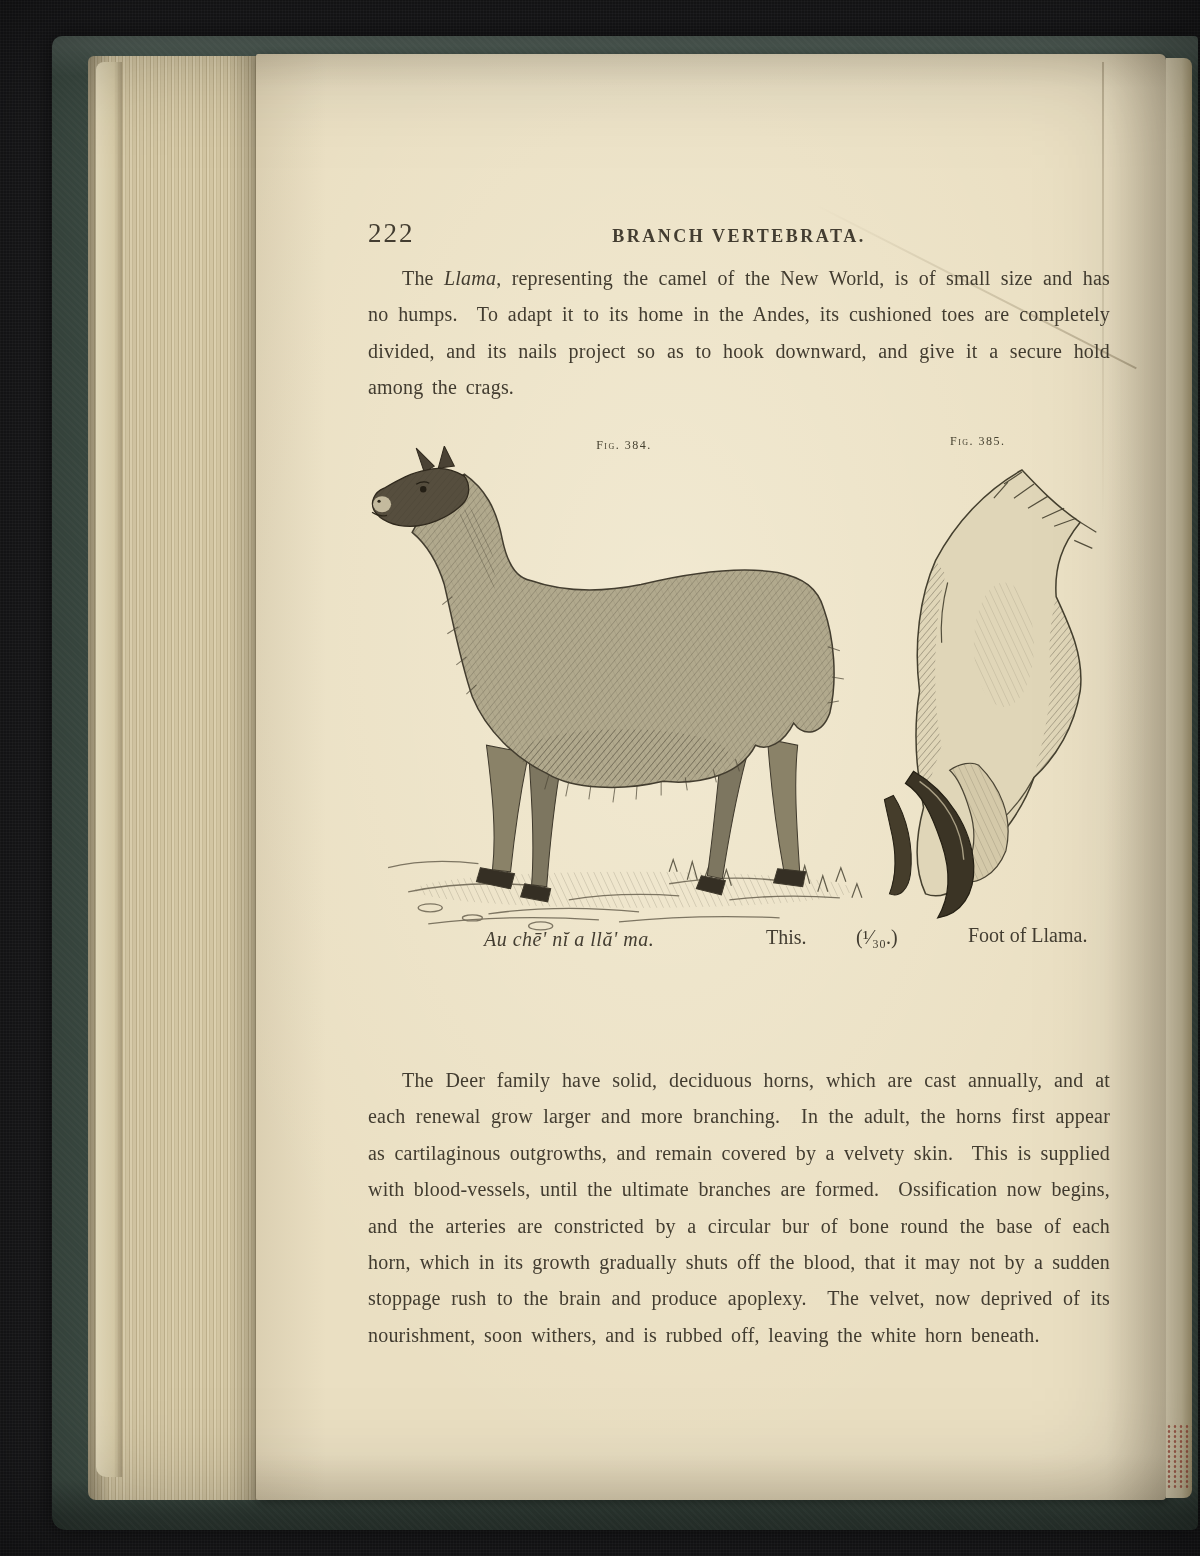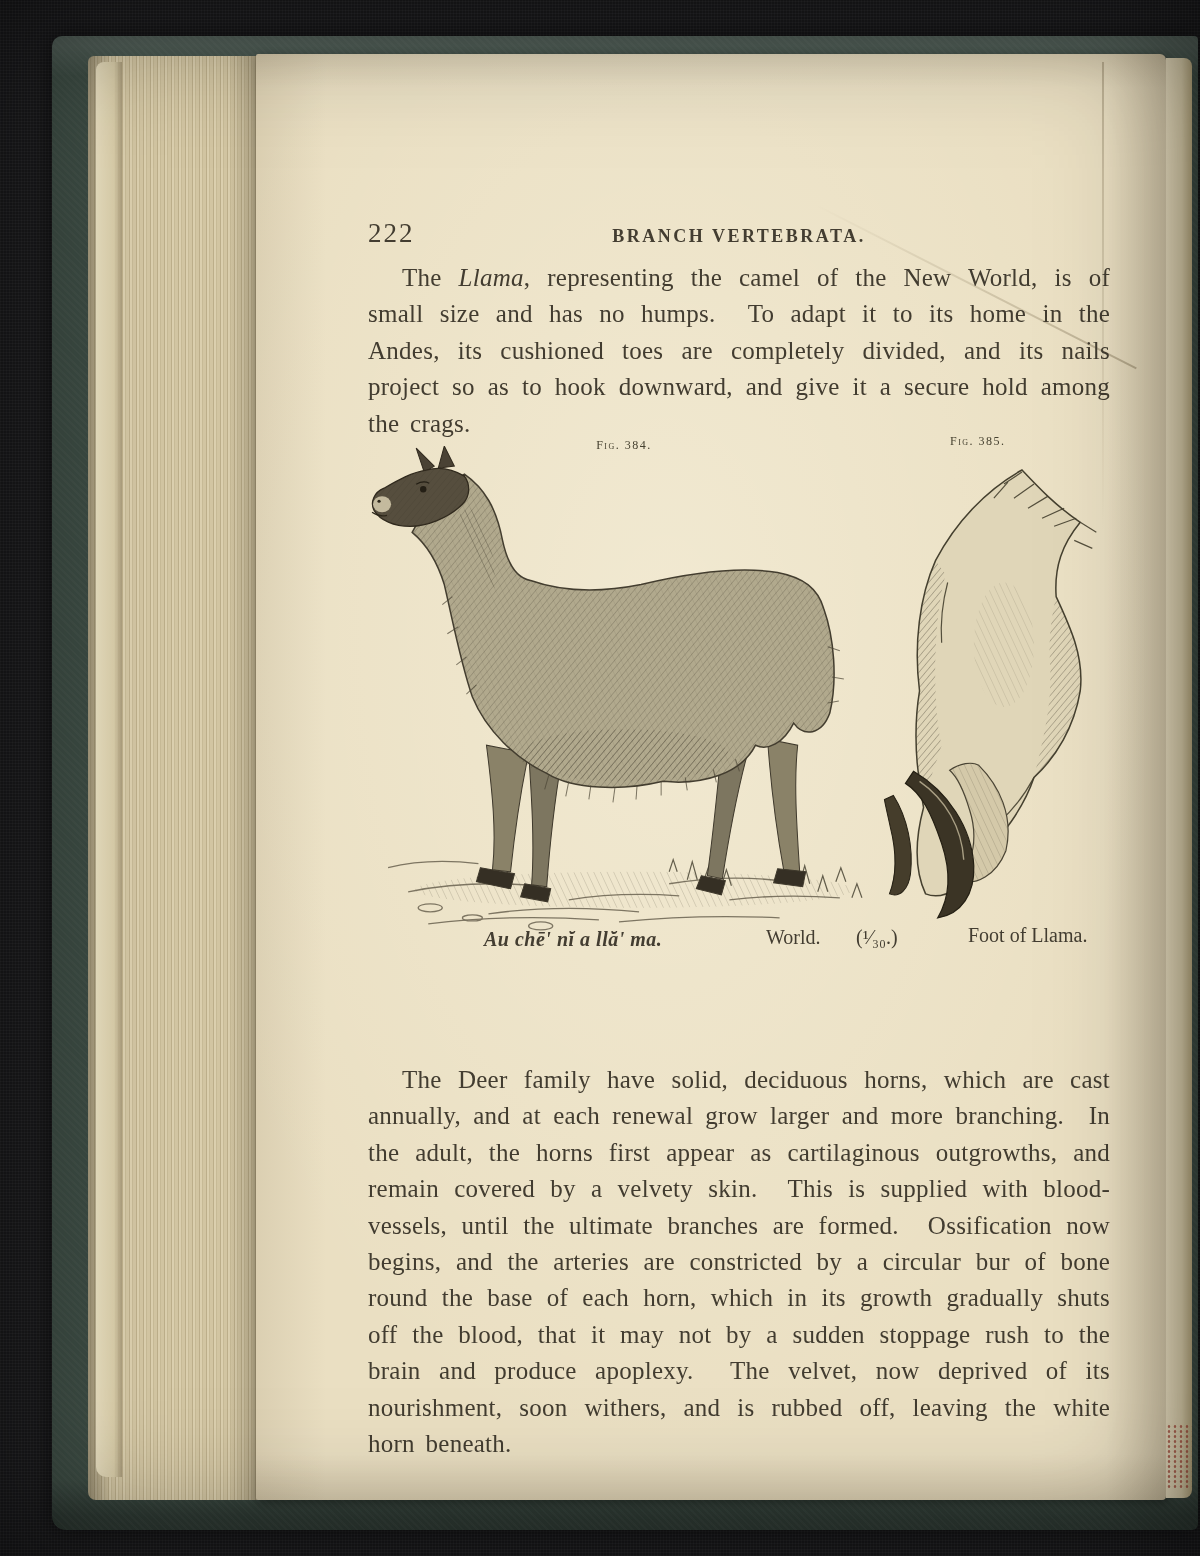--- a/index.html
+++ b/index.html
@@ -78,37 +78,37 @@
   .pageno{
     position:absolute;left:112px;top:164px;font-size:27px;letter-spacing:2px;color:#43healthy;
     color:#433d31;
   }
   .runhead{
     position:absolute;left:112px;top:172px;width:742px;text-align:center;
     font-size:18px;letter-spacing:2.5px;color:#433d31;font-weight:bold;
   }
   .para{
     position:absolute;left:112px;width:742px;
-    font-size:25px;line-height:36.4px;text-align:justify;
+    font-size:20px;line-height:36.4px;text-align:justify;
     word-spacing:0.17em;letter-spacing:0.01em;
     white-space:pre-wrap;color:#423c30;
   }
   .para1{top:206px;}
   .para2{top:1008px;}
   .para .indent{display:inline-block;width:34px;}
   .figlabel{
     position:absolute;font-size:12px;color:#45402f;
     font-variant:small-caps;letter-spacing:1.5px;
   }
   .figlabel.f384{left:318px;top:384px;width:100px;text-align:center;}
   .figlabel.f385{left:694px;top:380px;width:100px;}
   .illo-llama{position:absolute;left:112px;top:392px;width:512px;height:492px;}
   .illo-foot{position:absolute;left:626px;top:410px;width:284px;height:462px;}
   .caption-row{position:absolute;left:112px;top:872px;width:760px;height:36px;font-size:20px;color:#433d31;}
-  .cap-pron{position:absolute;left:116px;top:2px;font-style:italic;letter-spacing:0.5px;font-weight:bold;}
+  .cap-pron{position:absolute;left:116px;top:2px;font-style:italic;letter-spacing:0.5px;}
   .cap-name{position:absolute;left:398px;top:0;}
   .cap-scale{position:absolute;left:488px;top:0;}
   .cap-foot{position:absolute;left:600px;top:-2px;text-align:center;}
 </style>
 </head>
 <body>
 
 <div class="photo">
 
   <div class="cover"></div>
@@ -238,21 +238,21 @@
       <g>
         <path d="M30 306 C64 326 88 362 90 400 C91 428 78 448 54 452 C66 432 68 408 58 378 C48 348 38 328 22 318 Z" fill="#3b3425" stroke="#241f13" stroke-width="1.2"></path>
         <path d="M10 330 C24 352 30 382 27 408 C25 424 16 432 6 428 C13 410 13 386 7 362 C4 348 2 340 1 334 Z" fill="#453d2b" stroke="#241f13" stroke-width="1"></path>
         <path d="M34 314 C60 332 78 362 80 394" stroke="#datad" stroke-width="0" fill="none"></path>
         <path d="M36 316 C62 334 78 362 80 394" stroke="#d8cdad" stroke-width="1.4" fill="none" opacity="0.7"></path>
       </g>
     </svg>
 
     <div class="caption-row">
       <span class="cap-pron">Au chē' nĭ a llă' ma.</span>
-      <span class="cap-name">World.</span>
+      <span class="cap-name">This.</span>
       <span class="cap-scale">(¹⁄₃₀.)</span>
       <span class="cap-foot">Foot of Llama.</span>
     </div>
 
     <div class="para para2"><span class="indent"></span><span>The Deer family have solid, deciduous horns, which are cast annually, and at each renewal grow larger and more branching.  In the adult, the horns first appear as cartilaginous outgrowths, and remain covered by a velvety skin.  This is supplied with blood-vessels, until the ultimate branches are formed.  Ossification now begins, and the arteries are constricted by a circular bur of bone round the base of each horn, which in its growth gradually shuts off the blood, that it may not by a sudden stoppage rush to the brain and produce apoplexy.  The velvet, now deprived of its nourishment, soon withers, and is rubbed off, leaving the white horn beneath.</span></div>
   </div>
 
   <div class="page-sliver">
     <div class="red-edge"></div>
   </div>

